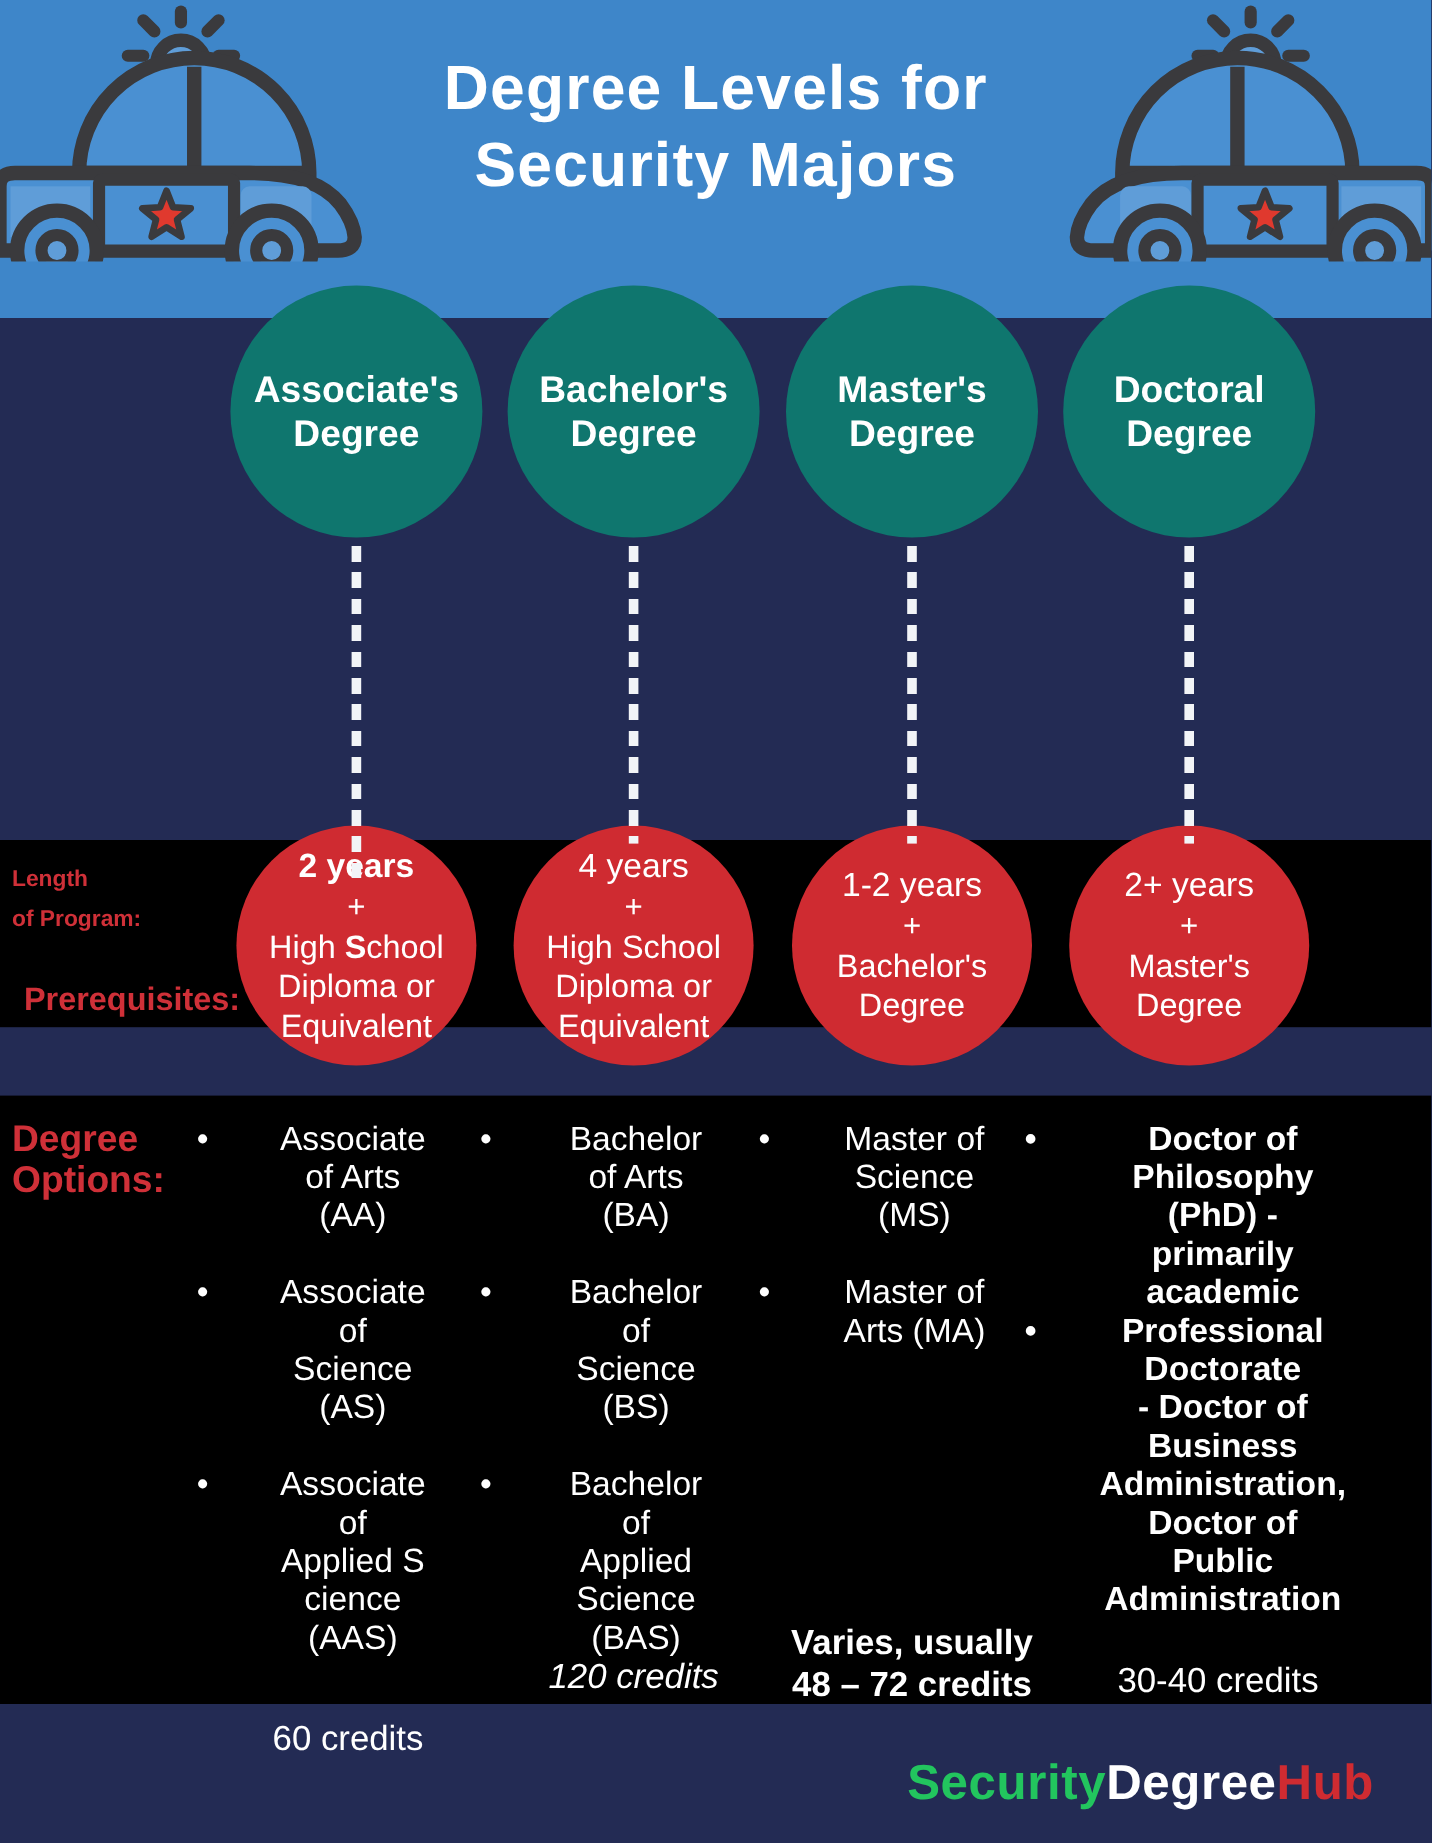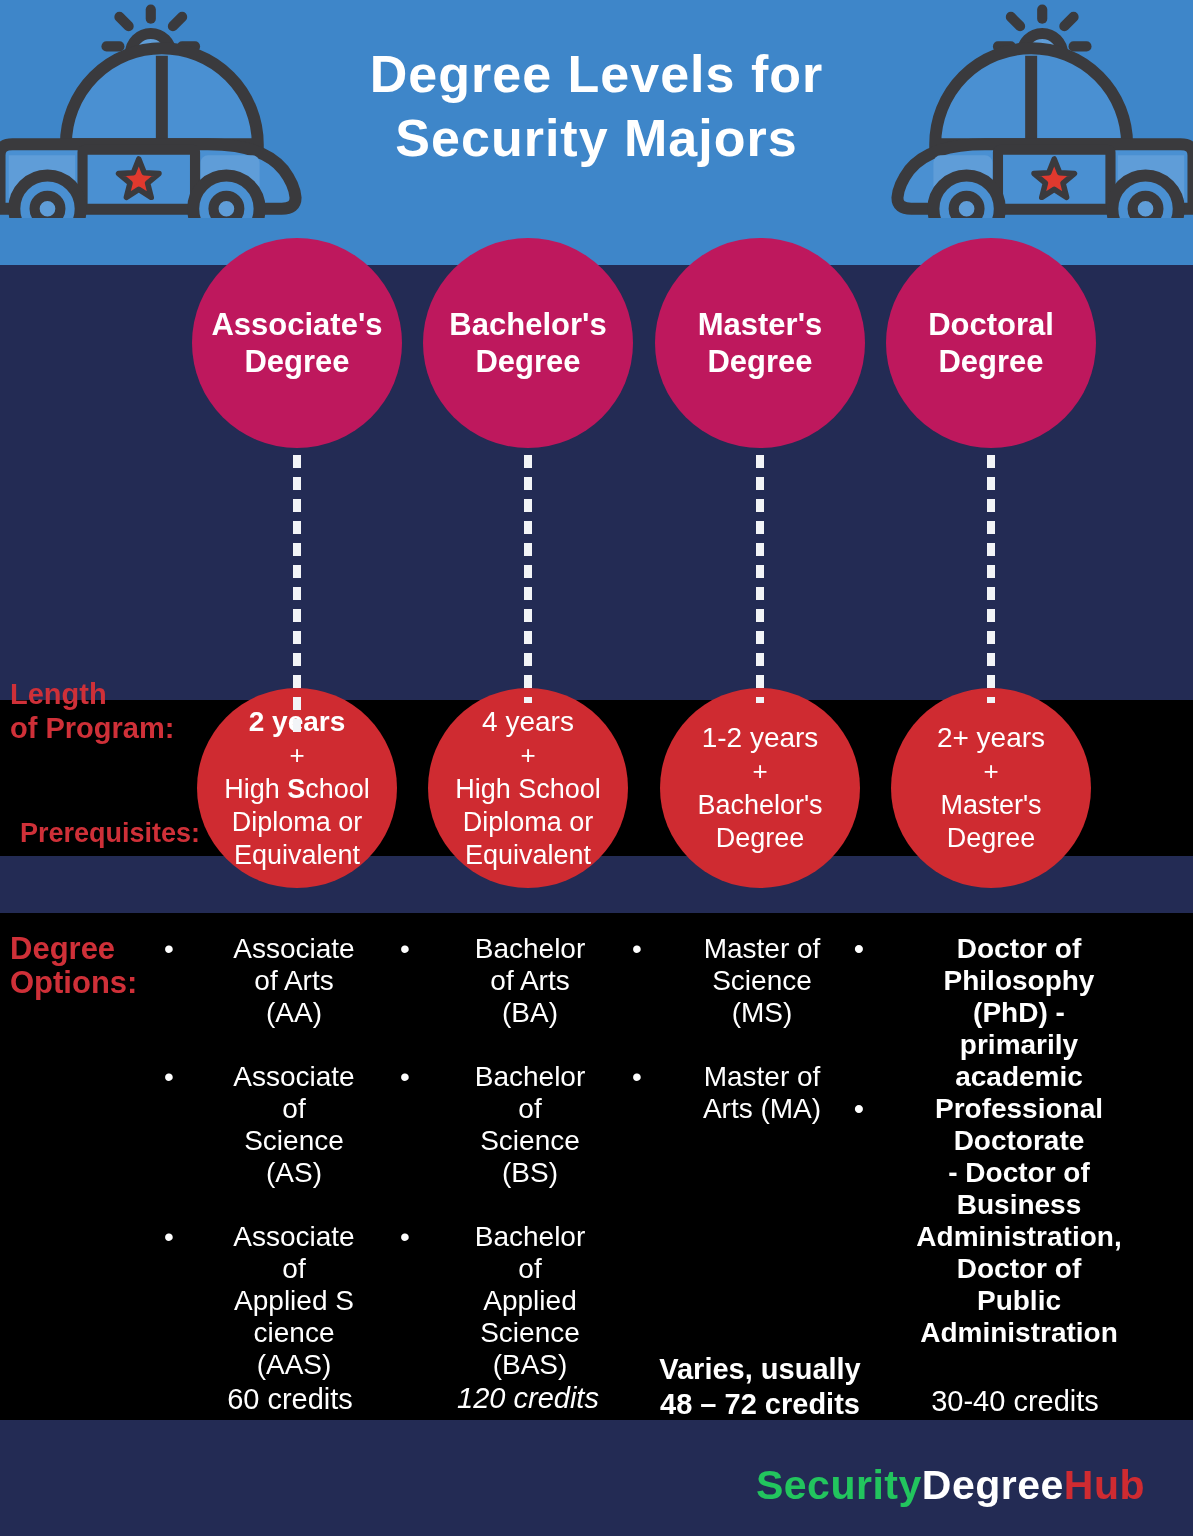--- a/index.html
+++ b/index.html
@@ -17,21 +17,21 @@
   .car{position:absolute;top:4px;height:214px;width:332px;}
   .car-left{left:-6px;}
   .car-right{right:-6px;transform:scaleX(-1);}
   
   .band{position:absolute;left:0;width:1193px;background:#000000;z-index:1;}
   .band-1{top:700px;height:156px;}
   .band-2{top:913px;height:507px;}
   
   .degree-circle{
     position:absolute;top:238px;width:210px;height:210px;border-radius:50%;
-    background:#be185d;z-index:2;display:flex;align-items:center;justify-content:center;
+    background:#0f766e;z-index:2;display:flex;align-items:center;justify-content:center;
     color:#ffffff;font-weight:bold;font-size:31px;line-height:37px;text-align:center;
     white-space:pre-line;
   }
   
   .connector{
     position:absolute;top:455px;width:8px;z-index:4;
     background:repeating-linear-gradient(to bottom,#f2f4f7 0 13px,transparent 13px 22px);
   }
   
   .program-circle{
@@ -41,21 +41,21 @@
     font-size:27px;line-height:33px;
   }
   .duration{font-size:28px;}
   .duration-bold{font-weight:bold;}
   .plus{font-size:26px;margin:1px 0;}
   .prereq{width:178px;}
   
   .side-label{
     position:absolute;color:#cf3038;font-weight:bold;white-space:pre-line;z-index:2;
   }
-  .label-length{left:10px;top:677px;font-size:29px;line-height:34px;}
+  .label-length{left:10px;top:716px;font-size:19px;line-height:34px;}
   .label-prereq{left:20px;top:818px;font-size:27px;}
   .label-options{left:10px;top:932px;font-size:31px;line-height:34px;}
   .label-credits{left:10px;top:1348px;font-size:31px;line-height:35px;}
   
   .options-list{
     position:absolute;top:933px;display:flex;flex-direction:column;z-index:2;
     color:#ffffff;font-size:28px;line-height:32px;
   }
   .list-1{left:160px;width:230px;}
   .list-2{left:396px;width:230px;}
@@ -63,21 +63,21 @@
   .list-4{left:850px;width:300px;font-weight:bold;}
   .option-item{display:flex;margin-bottom:32px;}
   .list-4 .option-item{margin-bottom:0;}
   .option-bullet{width:34px;text-align:left;padding-left:4px;}
   .option-text{flex:1;text-align:center;white-space:pre-line;}
   
   .credit{
     position:absolute;color:#ffffff;font-size:29px;text-align:center;
     white-space:pre-line;z-index:2;
   }
-  .credit-1{left:180px;width:220px;top:1383px;}
+  .credit-1{left:180px;width:220px;top:1433px;}
   .credit-2{left:418px;width:220px;top:1382px;font-style:italic;}
   .credit-3{left:640px;width:240px;top:1352px;font-weight:bold;line-height:35px;text-align:center;}
   .credit-4{left:895px;width:240px;top:1385px;}
   
   .brand{position:absolute;top:1462px;right:48px;font-size:41px;font-weight:bold;letter-spacing:0.5px;z-index:2;}
   .brand-security{color:#22c55e;}
   .brand-degree{color:#ffffff;}
   .brand-hub{color:#cf2b31;}
 </style>
 </head>

